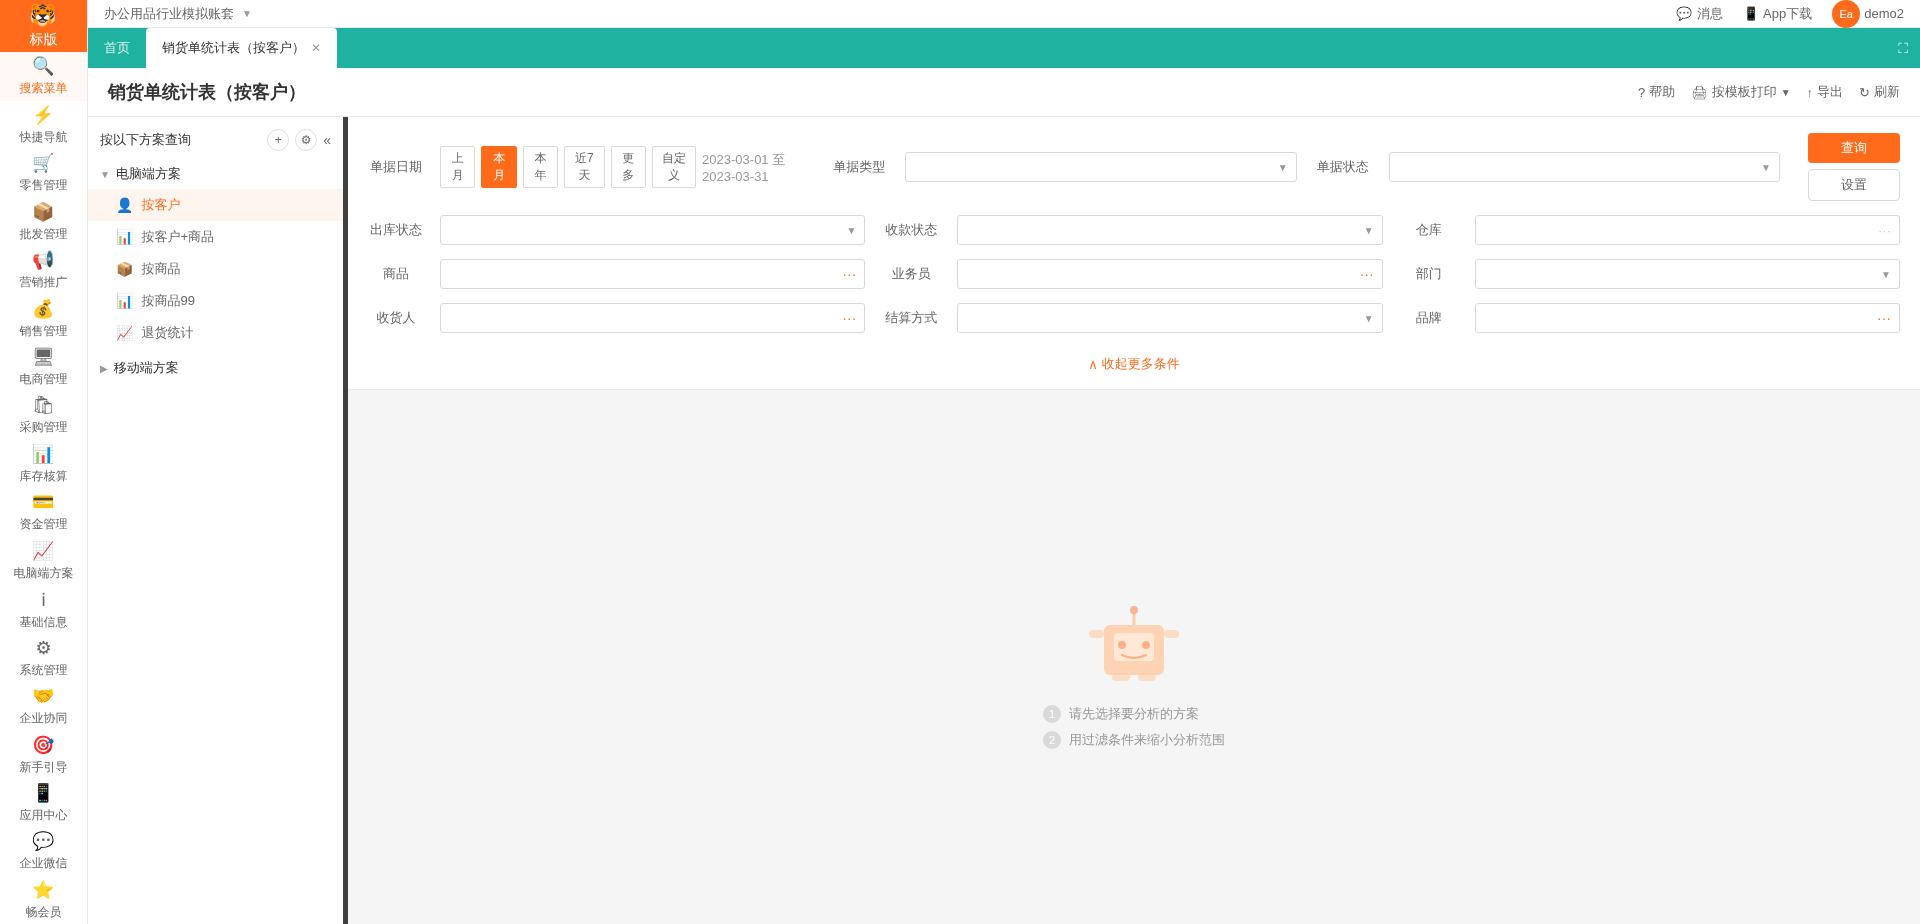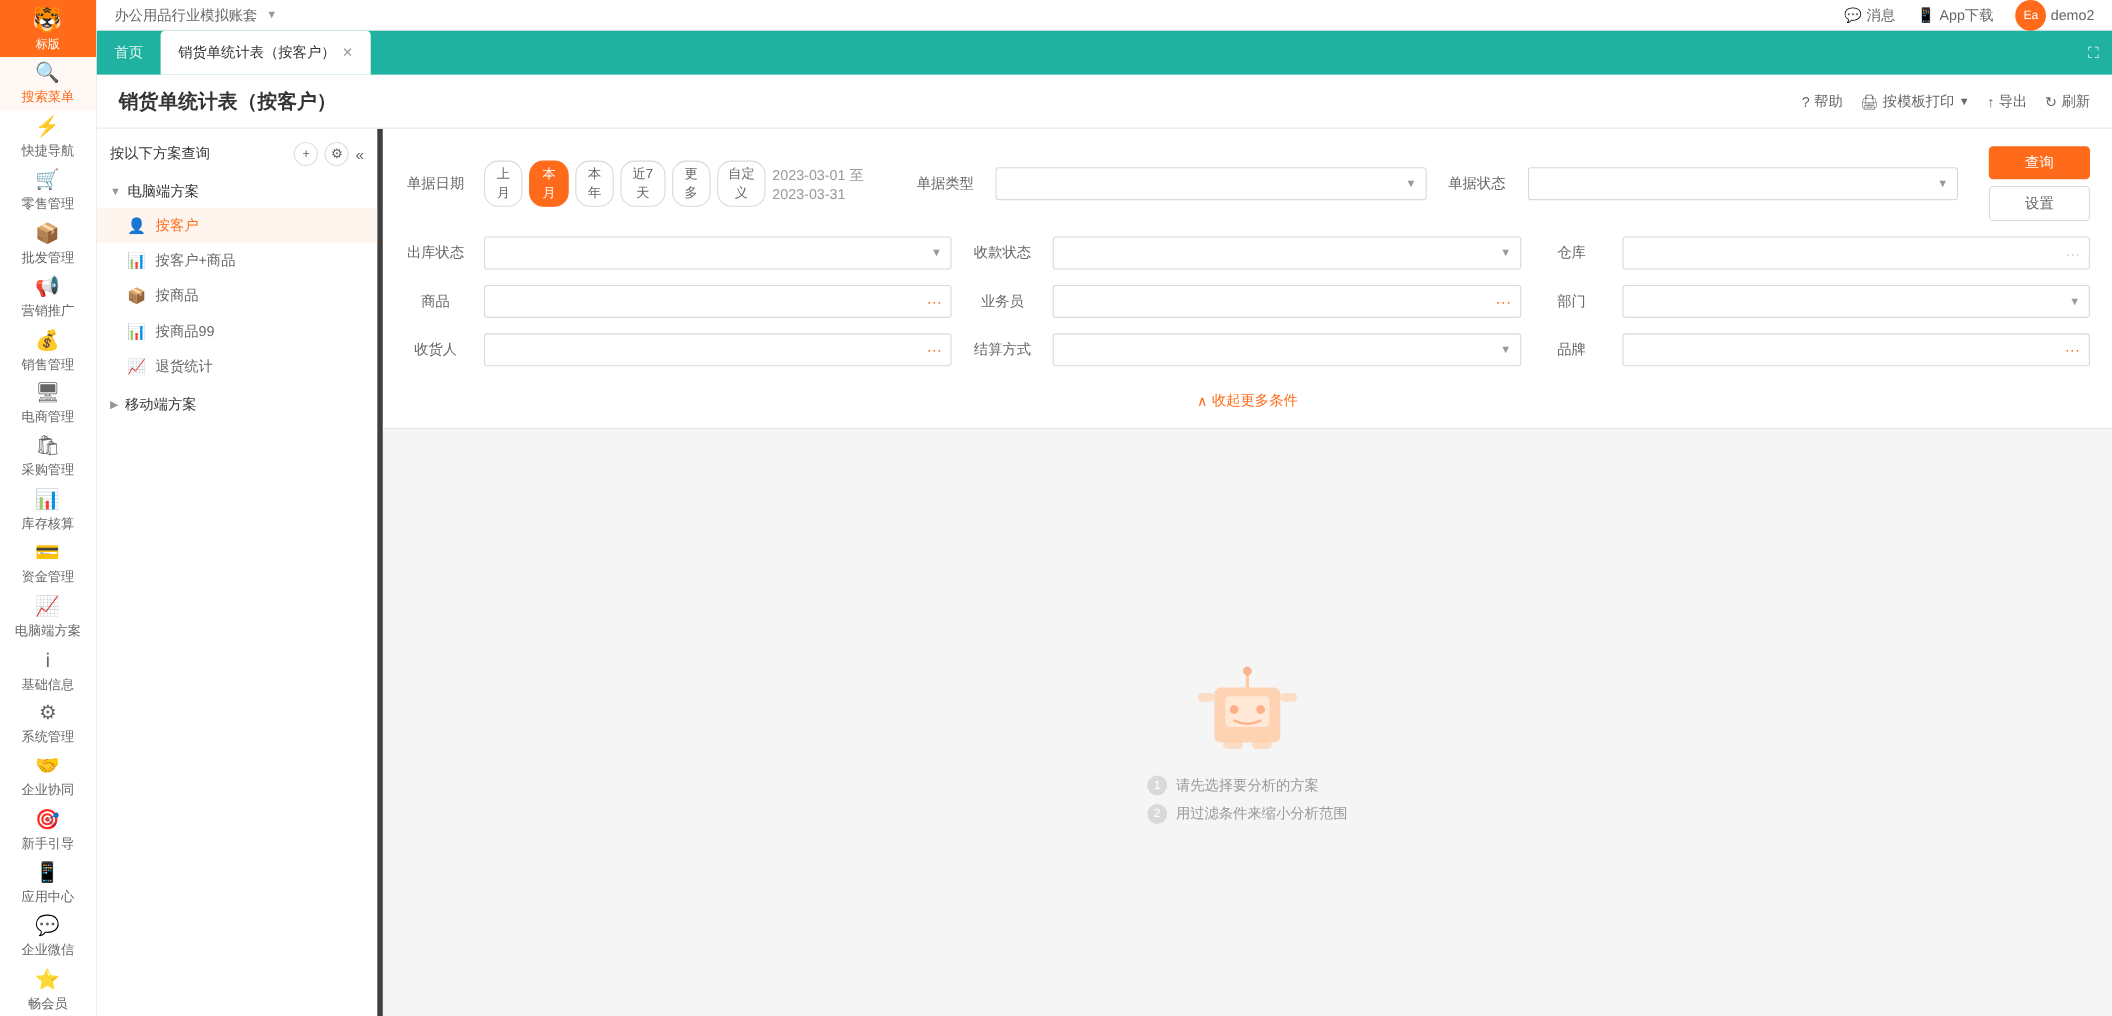--- a/index.html
+++ b/index.html
@@ -2,21 +2,21 @@
 <html><head>
   <meta charset="utf-8">
   <style>
     * { margin: 0; padding: 0; box-sizing: border-box; }
     body { font-family: 'Microsoft YaHei', Arial, sans-serif; font-size: 13px; background: #f5f5f5; color: #333; width: 1920px; height: 924px; overflow: hidden; display: flex; }
 
     
     .sidebar { width: 88px; background: #fff; border-right: 1px solid #e8e8e8; display: flex; flex-direction: column; align-items: center; height: 924px; overflow-y: auto; }
     .sidebar-logo { width: 88px; height: 56px; background: #ff6b1a; display: flex; flex-direction: column; align-items: center; justify-content: center; cursor: pointer; }
     .sidebar-logo-icon { font-size: 22px; color: #fff; }
-    .sidebar-logo-text { font-size: 11px; color: #fff; margin-top: 2px; }
+    .sidebar-logo-text { font-size: 14px; color: #fff; margin-top: 2px; }
     .sidebar-item { width: 88px; height: 52px; display: flex; flex-direction: column; align-items: center; justify-content: center; cursor: pointer; color: #666; font-size: 12px; border-bottom: none; }
     .sidebar-item-icon { font-size: 18px; margin-bottom: 3px; }
     .sidebar-search { background: #fff8f5; color: #ff6b1a; }
 
     
     .main { flex: 1; display: flex; flex-direction: column; height: 924px; }
 
     
     .top-header { height: 28px; background: #fff; border-bottom: 1px solid #e8e8e8; display: flex; align-items: center; justify-content: space-between; padding: 0 16px; }
     .top-header-left { display: flex; align-items: center; gap: 8px; color: #666; font-size: 13px; }
@@ -58,21 +58,21 @@
     .scheme-item.active { color: #ff6b1a; background: #fff5ef; }
     .scheme-item-icon { font-size: 14px; color: #999; }
     .scheme-item.active .scheme-item-icon { color: #ff6b1a; }
 
     
     .filter-area { flex: 1; display: flex; flex-direction: column; overflow: hidden; }
     .filter-panel { background: #fff; padding: 16px 20px 8px 20px; border-bottom: 1px solid #e8e8e8; }
     .filter-row { display: flex; align-items: center; gap: 16px; margin-bottom: 14px; }
     .filter-label { color: #666; font-size: 13px; min-width: 56px; text-align: center; white-space: nowrap; }
     .date-range-control { display: flex; align-items: center; gap: 6px; flex: 1; }
-    .date-btn { padding: 3px 8px; border: 1px solid #d9d9d9; border-radius: 13px; cursor: pointer; font-size: 12px; color: #666; background: #fff; }
+    .date-btn { padding: 3px 8px; border: 1px solid #d9d9d9; border-radius: 2px; cursor: pointer; font-size: 12px; color: #666; background: #fff; }
     .date-btn.active { background: #ff6b1a; color: #fff; border-color: #ff6b1a; }
     .date-range-text { font-size: 13px; color: #999; }
     .filter-select { flex: 1; height: 30px; border: 1px solid #d9d9d9; border-radius: 3px; padding: 0 8px; display: flex; align-items: center; justify-content: space-between; cursor: pointer; background: #fff; position: relative; }
     .filter-select-placeholder { color: #bbb; font-size: 13px; }
     .filter-select-arrow { color: #999; font-size: 10px; }
     .filter-dots { color: #ff6b1a; cursor: pointer; font-size: 14px; }
 
     .collapse-btn { display: flex; align-items: center; justify-content: center; padding: 8px; cursor: pointer; color: #ff6b1a; font-size: 13px; gap: 4px; }
     .btn-primary { background: #ff6b1a; color: #fff; border: none; border-radius: 4px; padding: 6px 20px; font-size: 13px; cursor: pointer; }
     .btn-secondary { background: #fff; color: #666; border: 1px solid #d9d9d9; border-radius: 4px; padding: 6px 32px; font-size: 13px; cursor: pointer; }

